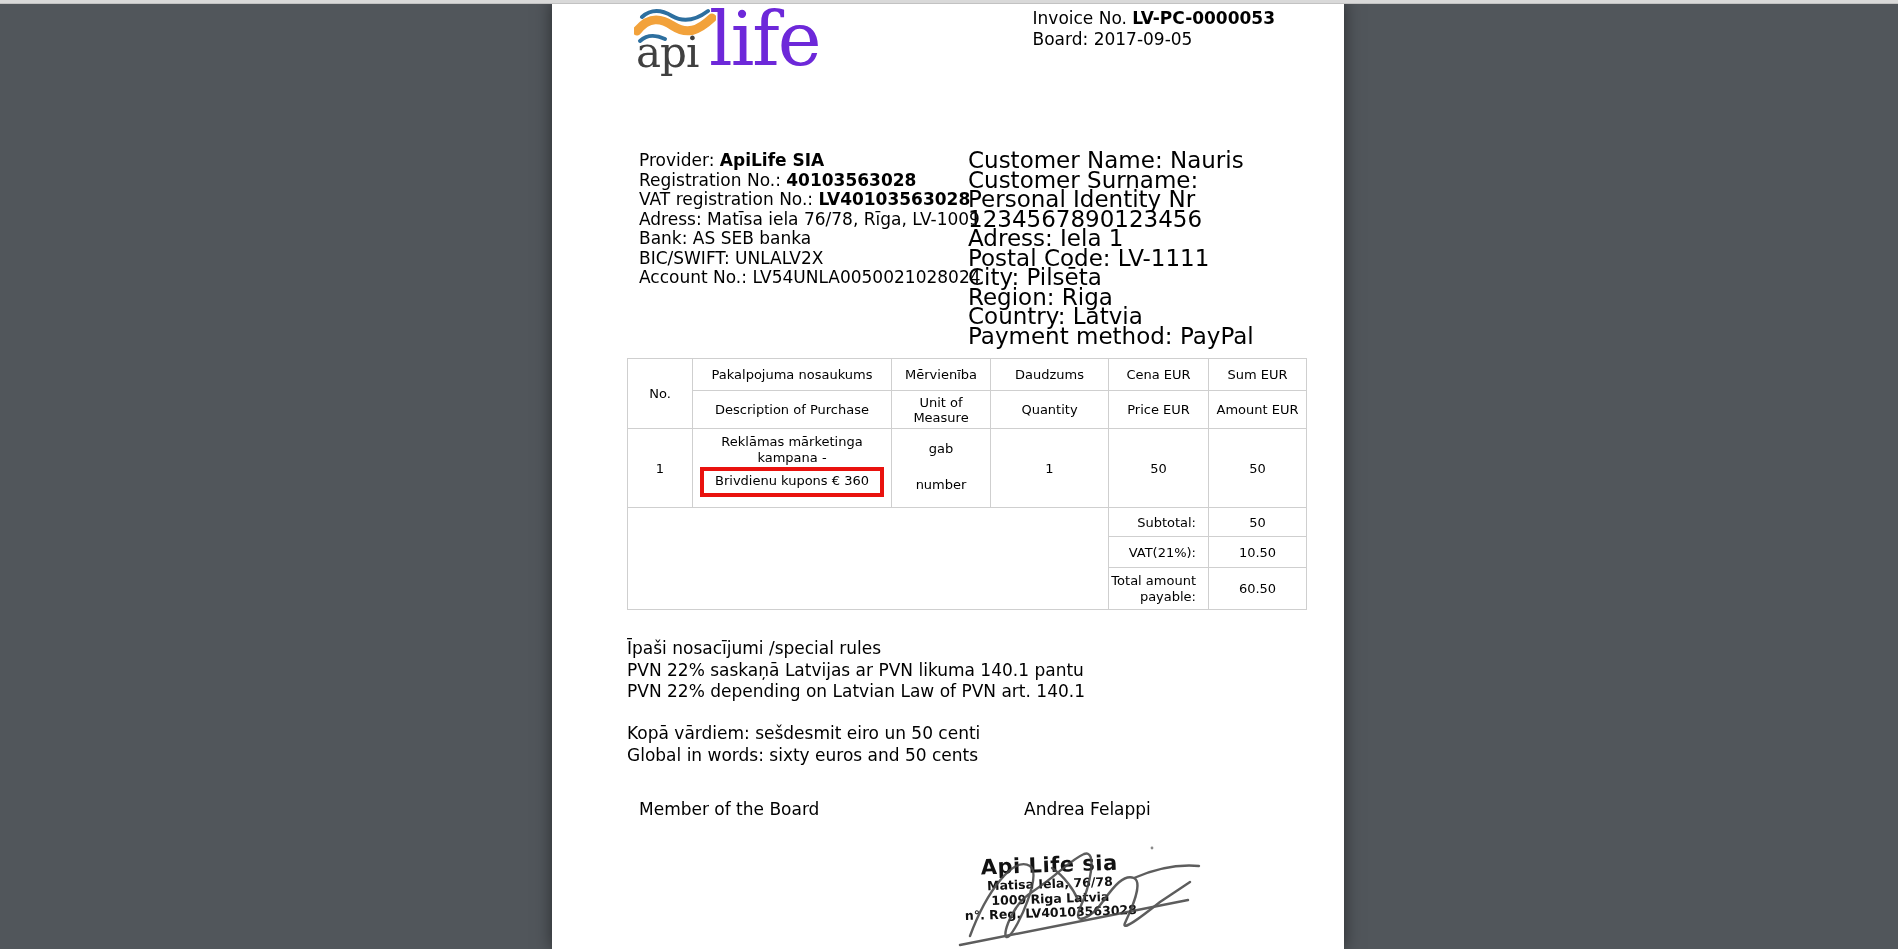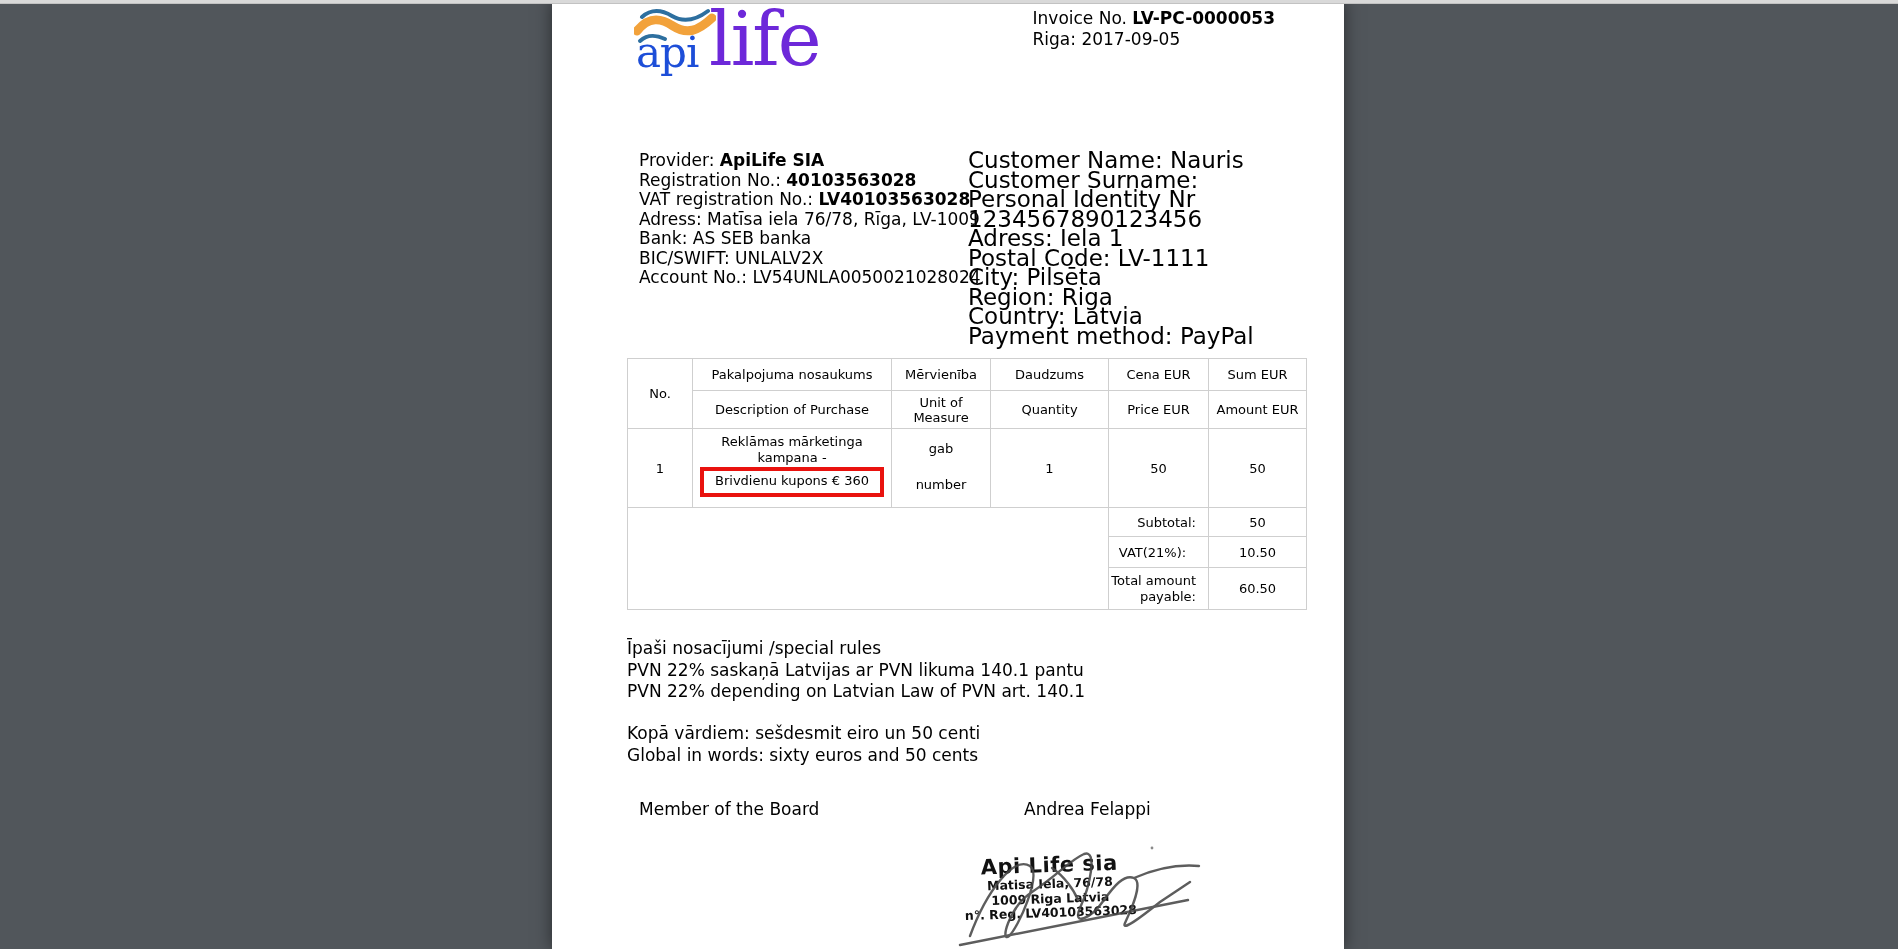--- a/index.html
+++ b/index.html
@@ -5,40 +5,40 @@
   * { margin:0; padding:0; box-sizing:border-box; }
   html,body { width:1898px; height:949px; overflow:hidden; }
   body { background:#51565b; font-family:"DejaVu Sans", sans-serif; color:#000; }
   .screen { position:relative; width:1898px; height:949px; }
   .top-strip { position:absolute; left:0; top:0; width:100%; height:4px; background:#d9d9d9; border-bottom:1px solid #c2c2c2; z-index:5; }
   .paper { position:absolute; left:552px; top:0; width:792px; height:949px; background:#ffffff; box-shadow:0 0 16px rgba(0,0,0,.5); }
 
   
   .logo { position:absolute; left:80px; top:2px; width:240px; height:92px; }
   .logo-waves { position:absolute; left:2px; top:4px; }
-  .logo-api { position:absolute; left:4px; top:30px; font-family:"DejaVu Serif", serif; font-size:42px; line-height:1; color:#1d4ed8; letter-spacing:-1px; }
+  .logo-api { position:absolute; left:4px; top:30px; font-family:"DejaVu Serif", serif; font-size:42px; line-height:1; color:#404040; letter-spacing:-1px; }
   .logo-life { position:absolute; left:77px; top:7px; font-family:"DejaVu Serif", serif; font-size:74px; line-height:0.82; color:#6d28d9; letter-spacing:-2px; }
 
   
   .inv-meta { position:absolute; right:69px; top:8px; font-size:17px; line-height:20.5px; }
   .inv-meta b { font-weight:bold; }
 
   
   .provider { position:absolute; left:87px; top:151px; font-size:17px; line-height:19.5px; }
   .customer { position:absolute; left:416px; top:151px; font-size:23px; line-height:19.5px; }
   .b { font-weight:bold; }
 
   
   .itable { position:absolute; left:75px; top:358px; border-collapse:collapse; table-layout:fixed; width:662px; font-size:13px; text-align:center; }
   .itable td { border:1px solid #cfcfcf; padding:0; vertical-align:middle; }
   .itable tr.h1 td { height:32px; }
   .itable tr.h2 td { height:38px; line-height:15px; }
   .itable tr.dr td { height:79px;margin-top:16px; }
   .itable tr.t1 td { height:29px; }
-  .itable tr.t2 td { height:31px;text-align:center; }
+  .itable tr.t2 td { height:31px; }
   .itable tr.t3 td { height:42px; line-height:16px; }
   .col-no{width:65px}.col-desc{width:199px}.col-unit{width:99px}.col-qty{width:118px}.col-price{width:100px}.col-sum{width:98px}
   td.desc { vertical-align:top; padding-top:5px; line-height:16px; }
   .redbox { display:inline-block; border:4px solid #e9120e; padding:2px 11px 4px; margin-top:1px; }
   td.unit { vertical-align:top; }
   td.unit .u1 { margin-top:12px; }
   td.unit .u2 { margin-top:21px; }
   td.tlabel { text-align:right; padding-right:12px; }
   td.empty-span { border-bottom:1px solid #cfcfcf; }
 
@@ -67,21 +67,21 @@
         <path d="M8,11 C 18,2 28,4 38,10 C 50,17 62,14 74,5" fill="none" stroke="#2d6f9f" stroke-width="4" stroke-linecap="round"></path>
         <path d="M3,25 C 15,10 27,12 39,20 C 53,29 64,25 78,12" fill="none" stroke="#f2a23b" stroke-width="9" stroke-linecap="round"></path>
         <path d="M6,35 C 14,28 22,29 31,33" fill="none" stroke="#2d6f9f" stroke-width="4" stroke-linecap="round"></path>
       </svg>
       <span class="logo-api">api</span>
       <span class="logo-life">life</span>
     </div>
 
     <div class="inv-meta">
       <div><span>Invoice No.</span> <b>LV-PC-0000053</b></div>
-      <div><span>Riga:</span> <span>2017-09-05</span></div>
+      <div><span>Board:</span> <span>2017-09-05</span></div>
     </div>
 
     <div class="provider">
       <div><span>Provider: </span><span class="b">ApiLife SIA</span></div>
       <div><span>Registration No.: </span><span class="b">40103563028</span></div>
       <div><span>VAT registration No.: </span><span class="b">LV40103563028</span></div>
       <div><span>Adress: </span><span>Matīsa iela 76/78, Rīga, LV-1009</span></div>
       <div><span>Bank: </span><span>AS SEB banka</span></div>
       <div><span>BIC/SWIFT: </span><span>UNLALV2X</span></div>
       <div><span>Account No.: </span><span>LV54UNLA0050021028024</span></div>

